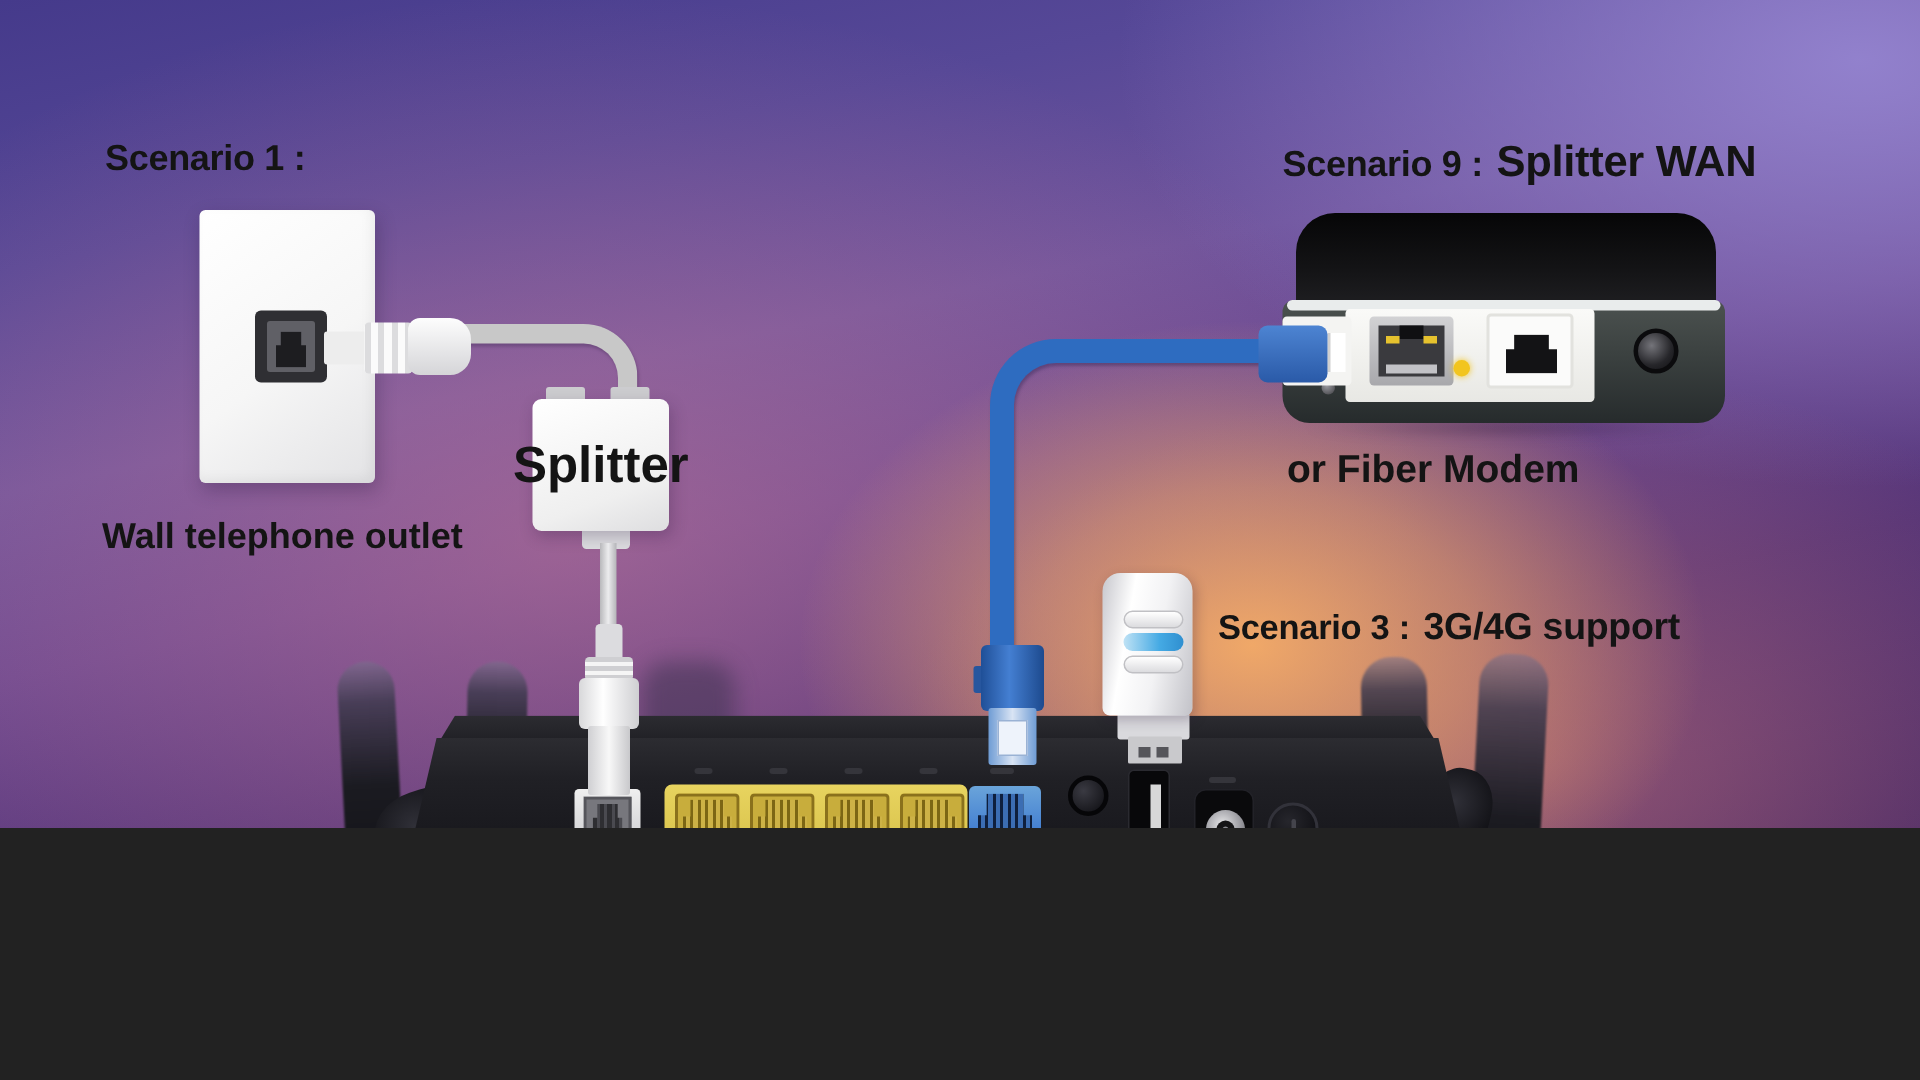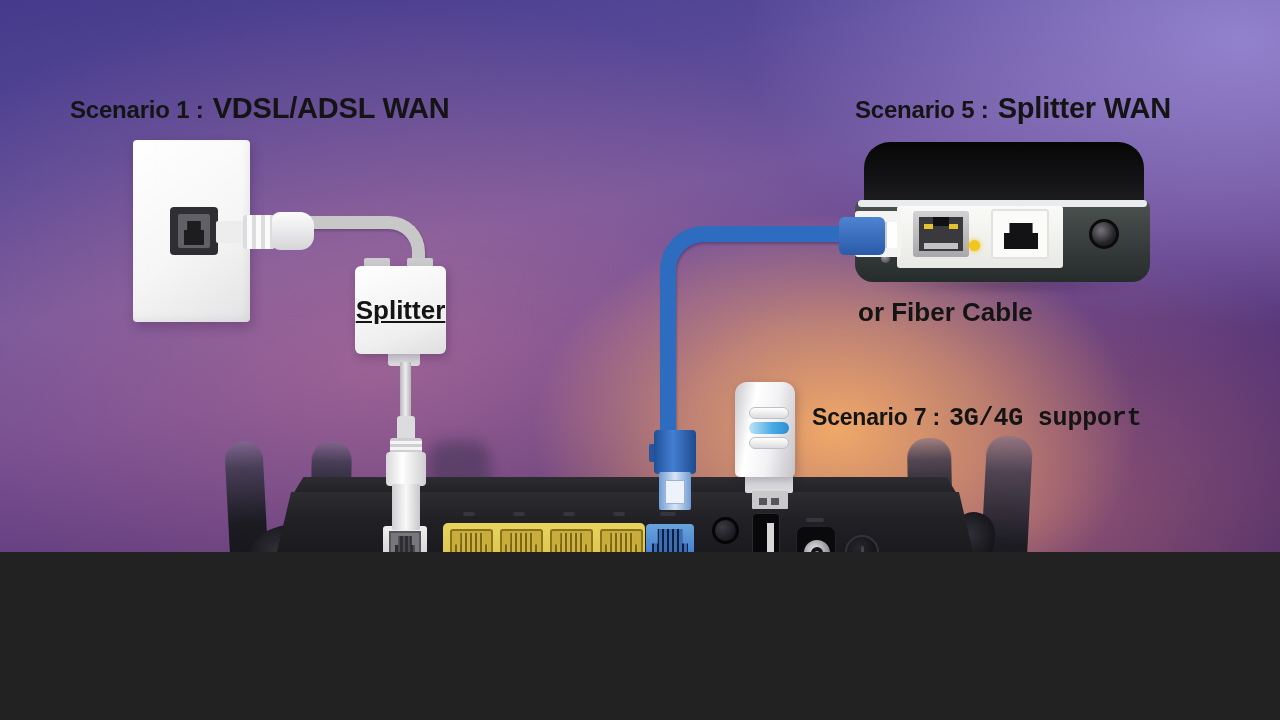--- a/index.html
+++ b/index.html
@@ -28,51 +28,51 @@
   .lanport .bar{position:absolute;left:6px;right:6px;bottom:4px;height:6px;background:#6b5711;border-radius:1px;}
   .tinymark{position:absolute;height:4px;background:#35353b;border-radius:2px;}
 </style>
 </head>
 <body>
 
 <div id="stage">
 
   <div class="heading" style="left:70px;top:92px;">
     <span class="pre">Scenario 1 :</span>
-    <span class="big">VDSL/ADSL WAN</span>
   </div>
   <div class="heading" style="left:855px;top:92px;">
-    <span class="pre">Scenario 5 :</span>
+    <span class="pre">Scenario 9 :</span>
     <span class="big">Splitter WAN</span>
   </div>
+  <div class="caption" style="left:68px;top:344px;font-size:24px;">Wall telephone outlet</div>
   <div class="caption" style="left:858px;top:294px;font-size:26px;line-height:37px;">
-    <div>or Fiber Cable</div>
+    <div>or Fiber Modem</div>
   </div>
   <div class="heading" style="left:812px;top:404px;">
-    <span style="font-size:23px;">Scenario 7 :</span>
-    <span style="font-size:25px;font-family:Liberation Mono, monospace;">3G/4G support</span>
+    <span style="font-size:23px;">Scenario 3 :</span>
+    <span style="font-size:25px;">3G/4G support</span>
   </div>
 
   <div class="abs" style="left:133px;top:140px;width:117px;height:182px;background:linear-gradient(145deg,#ffffff 0%,#f6f6f6 55%,#e3e3e5 100%);border-radius:4px;box-shadow:2px 5px 12px rgba(40,20,60,0.28), inset -3px -3px 8px rgba(0,0,0,0.05);"></div>
   <div class="abs" style="left:170px;top:207px;width:48px;height:48px;background:#2f2f33;border-radius:4px;">
     <div class="abs" style="left:8px;top:7px;width:32px;height:34px;background:#606066;border-radius:2px;"></div>
     <div class="jack" style="left:14px;top:14px;width:20px;height:24px;background:#1d1d20;"></div>
   </div>
 
   <div class="abs" style="left:302px;top:216px;width:110px;height:54px;border-top:13px solid var(--cable-gray,#c8c8c8);border-right:13px solid var(--cable-gray,#c8c8c8);border-top-right-radius:36px;filter:drop-shadow(1px 2px 1px rgba(30,15,50,0.25));"></div>
 
   <div class="abs" style="left:216px;top:221px;width:30px;height:22px;background:#ededed;border-radius:2px;"></div>
   <div class="abs" style="left:243px;top:215px;width:32px;height:34px;background:repeating-linear-gradient(90deg,#dcdcde 0 4px,#fbfbfb 4px 9px);border-radius:3px;"></div>
   <div class="abs" style="left:272px;top:212px;width:42px;height:38px;background:linear-gradient(180deg,#fdfdfd,#d5d5d8);border-radius:8px 14px 14px 8px;"></div>
 
   <div class="abs" style="left:364px;top:258px;width:26px;height:12px;background:#cccccf;border-radius:2px;"></div>
   <div class="abs" style="left:407px;top:258px;width:26px;height:12px;background:#cccccf;border-radius:2px;"></div>
   <div class="abs" style="left:388px;top:348px;width:32px;height:18px;background:#dcdcdf;border-radius:3px;"></div>
   <div class="abs" style="left:355px;top:266px;width:91px;height:88px;background:linear-gradient(160deg,#ffffff,#efefef 70%,#dedee0 100%);border-radius:6px;box-shadow:2px 4px 10px rgba(40,20,60,0.25);display:flex;align-items:center;justify-content:center;">
-    <span style="font-size:26px;font-weight:bold;color:var(--text,#141414);text-decoration:underline;">Splitter</span>
+    <span style="font-size:34px;font-weight:bold;color:var(--text,#141414);">Splitter</span>
   </div>
 
   <div class="abs" style="left:400px;top:362px;width:11px;height:60px;background:linear-gradient(90deg,#b8b8bb,#ececee 50%,#b4b4b8);"></div>
 
   <div class="abs" style="left:868px;top:278px;width:276px;height:14px;background:radial-gradient(closest-side,rgba(25,12,30,0.35),rgba(25,12,30,0));filter:blur(4px);"></div>
   <div class="abs" style="left:864px;top:142px;width:280px;height:64px;background:linear-gradient(180deg,#060607,#141416 60%,#1f1f22);border-radius:26px 26px 4px 4px;"></div>
   <div class="abs" style="left:855px;top:200px;width:295px;height:82px;background:linear-gradient(180deg,#4c5250,#3b4140 45%,#262b2c 100%);border-radius:8px 8px 18px 18px;"></div>
   <div class="abs" style="left:858px;top:200px;width:289px;height:7px;background:#e9ecec;border-radius:4px;"></div>
   <div class="abs" style="left:897px;top:206px;width:166px;height:62px;background:linear-gradient(180deg,#fafaf8,#e8e8e4);border-radius:3px;"></div>
 

